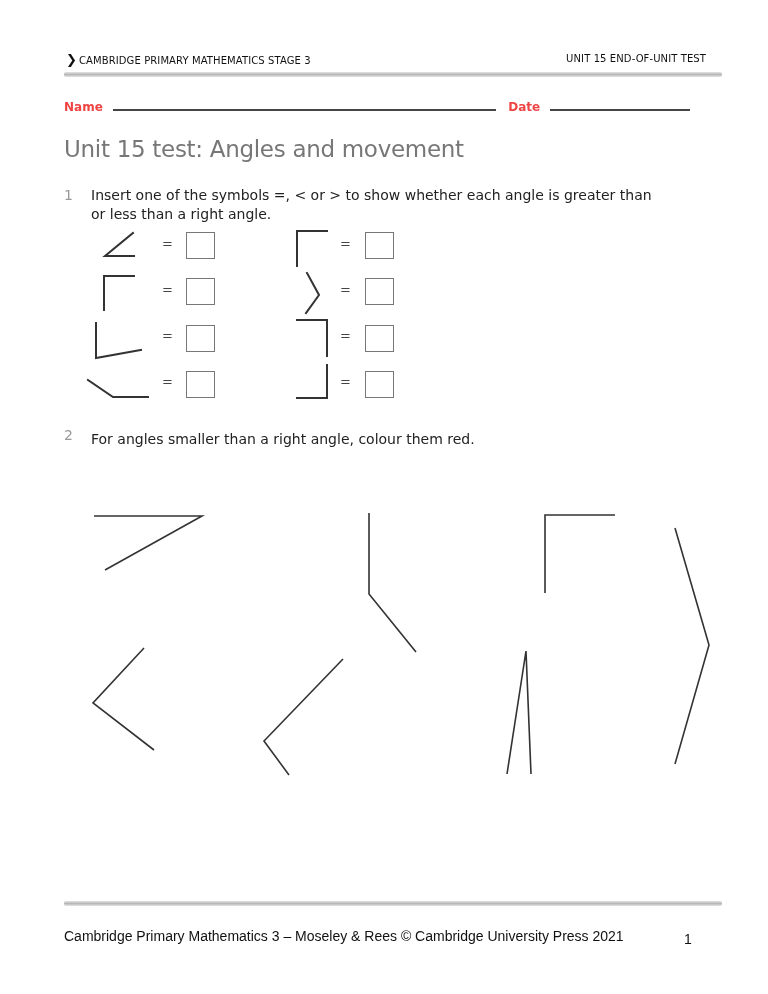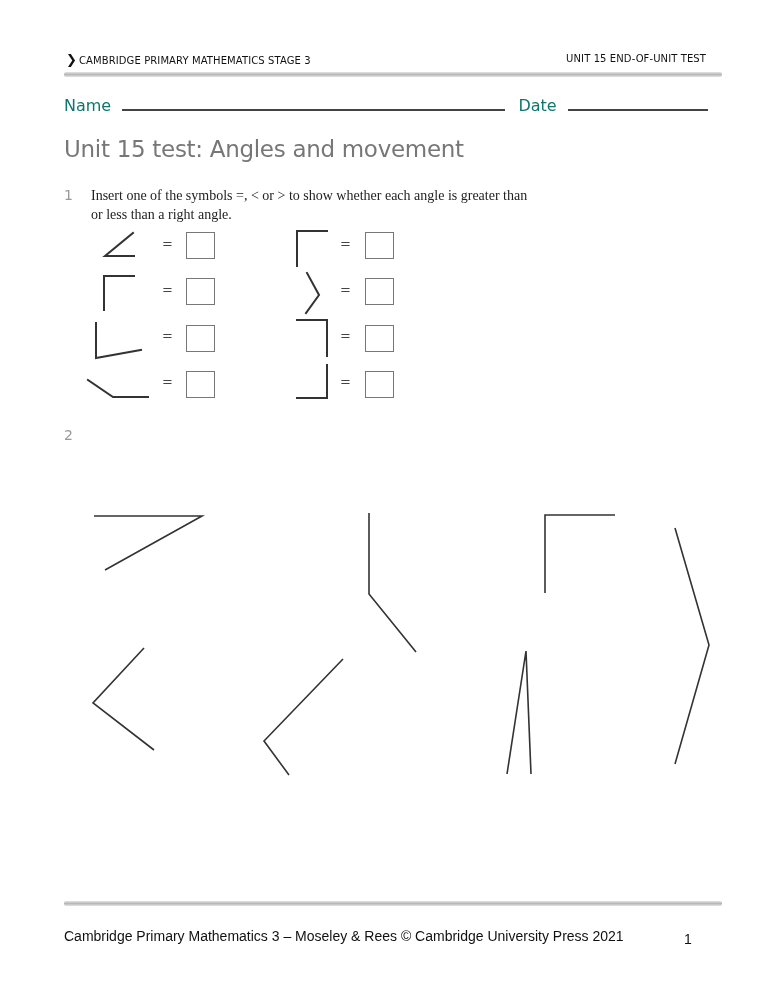--- a/index.html
+++ b/index.html
@@ -2,25 +2,25 @@
 <html><head>
 <meta charset="utf-8">
 <style>
   html, body { margin:0; padding:0; background:#ffffff; }
   body { width:768px; height:994px; position:relative; overflow:hidden;
          font-family:"DejaVu Sans", "Liberation Sans", sans-serif; color:#222; }
   .abs { position:absolute; }
   .hdr { font-size:10px; color:#111; letter-spacing:0.1px; }
   .rule { position:absolute; left:64px; width:658px; height:5px;
           background:linear-gradient(#e4e4e4,#b8b8b8,#e4e4e4); border-radius:2px; }
-  .namerow { top:95px; left:64px; width:645px; font-size:16px; font-weight:normal; color:#0f766e; }
+  .namerow { top:95px; left:64px; width:645px; font-size:12px; font-weight:bold; color:#ef4444; }
   .uline { display:inline-block; border-bottom:2px solid #444; vertical-align:baseline; height:14px; }
   .title { top:136px; left:64px; font-size:23px; color:#777; letter-spacing:-0.3px; }
   .qnum { font-size:14px; color:#999; }
-  .qtext { font-size:14px; color:#222; line-height:19px;font-family:Liberation Serif, serif; }
+  .qtext { font-size:14px; color:#222; line-height:19px; }
   .eq { font-size:13px; color:#444; }
   .box { position:absolute; width:27px; height:25px; border:1px solid #777; background:#fff; }
   svg.fig { position:absolute; left:0; top:0; overflow:visible; }
   .foot { font-family:"Liberation Sans", sans-serif; font-size:14px; color:#111; }
 </style>
 </head>
 <body>
 
 <div class="abs hdr" style="top:52px;left:66px;">
   <span style="font-size:13px;font-weight:bold;margin-right:2px;">❯</span><span>CAMBRIDGE PRIMARY MATHEMATICS STAGE 3</span>
@@ -71,20 +71,21 @@
 <div class="box" style="top:232px;left:365px;"></div>
 <div class="abs eq" style="top:282px;left:340px;">=</div>
 <div class="box" style="top:278px;left:365px;"></div>
 <div class="abs eq" style="top:328px;left:340px;">=</div>
 <div class="box" style="top:325px;left:365px;"></div>
 <div class="abs eq" style="top:374px;left:340px;">=</div>
 <div class="box" style="top:371px;left:365px;"></div>
 
 <div class="abs qnum" style="top:427px;left:64px;">2</div>
 <div class="abs qtext" style="top:426px;left:91px;line-height:27px;">
+  <div>For angles smaller than a right angle, colour them red.</div>
 </div>
 
 <svg class="fig" width="768" height="994">
   <g stroke="#333" stroke-width="1.6" fill="none">
     <polyline points="94,516 202,516 105,570"></polyline>
     <polyline points="369,513 369,594 416,652"></polyline>
     <polyline points="545,593 545,515 615,515"></polyline>
     <polyline points="675,528 709,645 675,764"></polyline>
     <polyline points="144,648 93,703 154,750"></polyline>
     <polyline points="343,659 264,741 289,775"></polyline>

